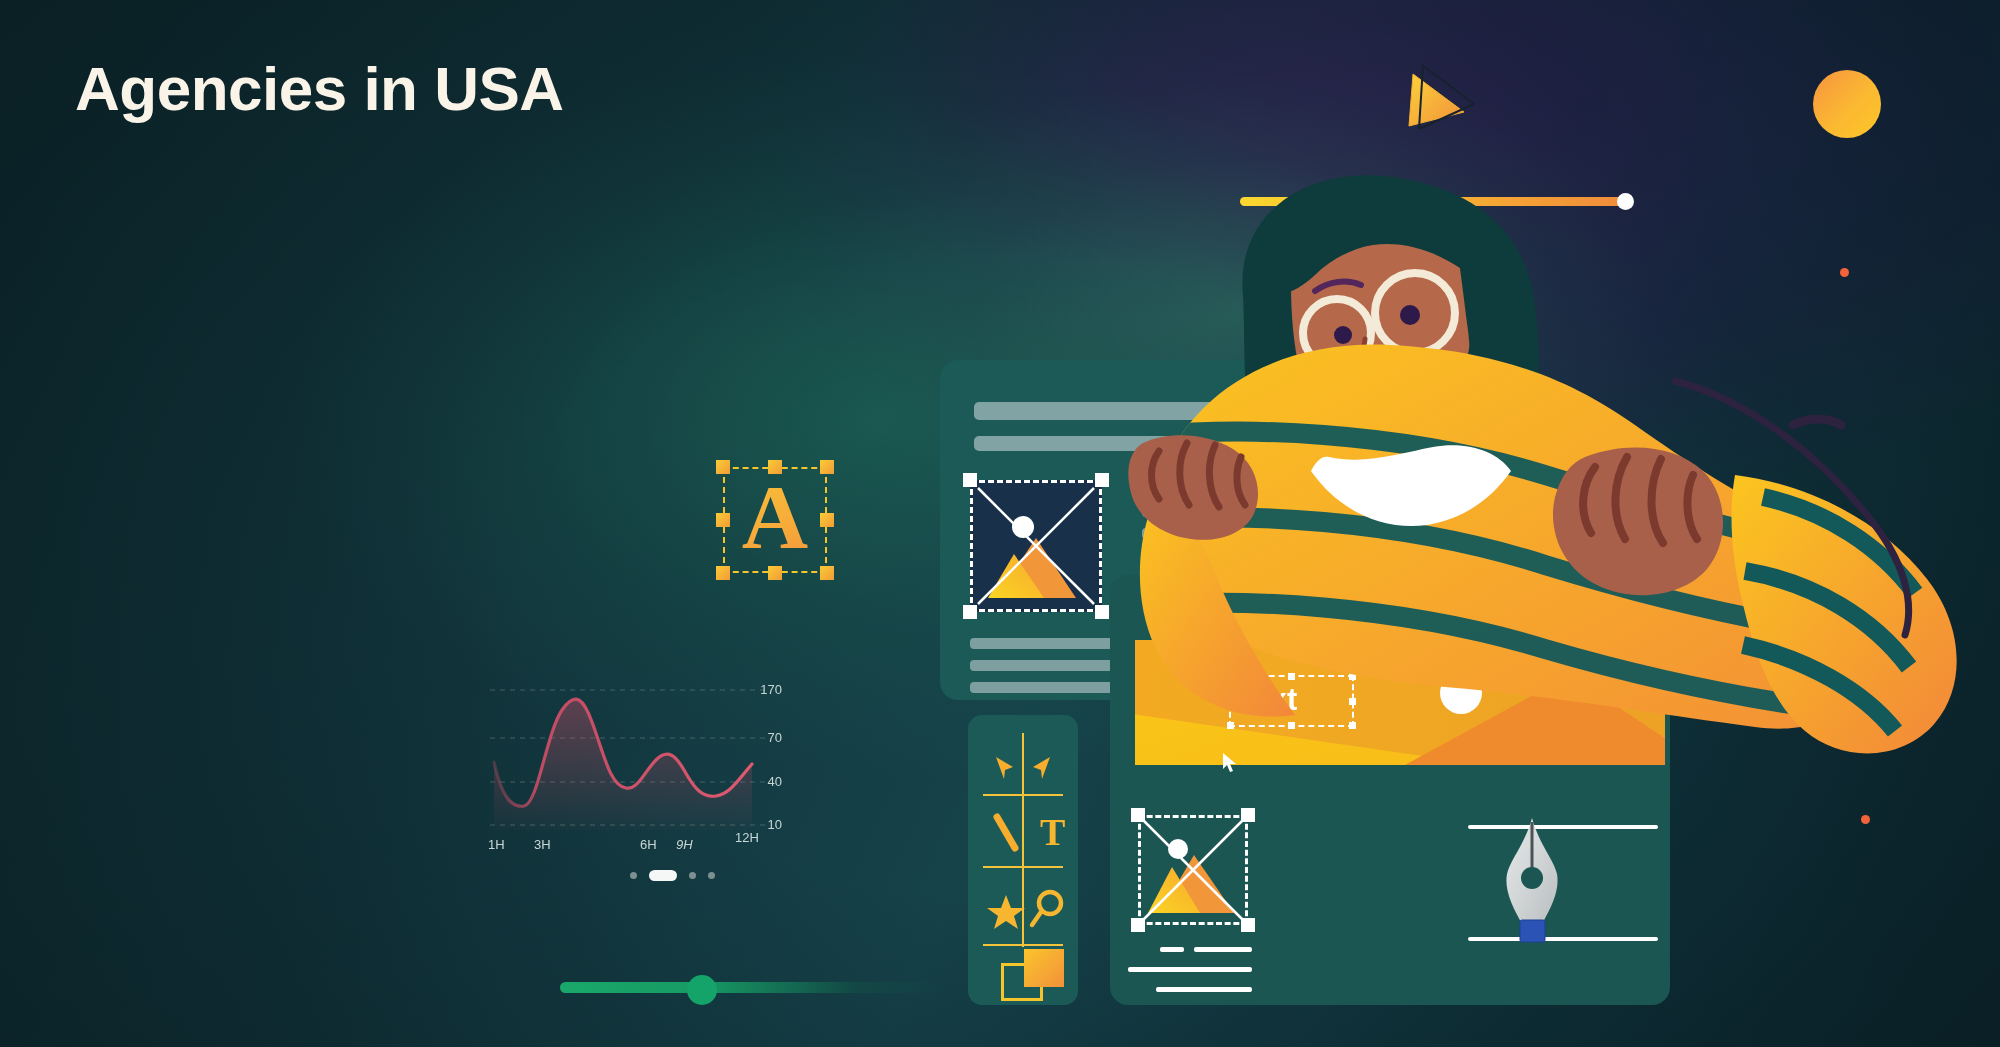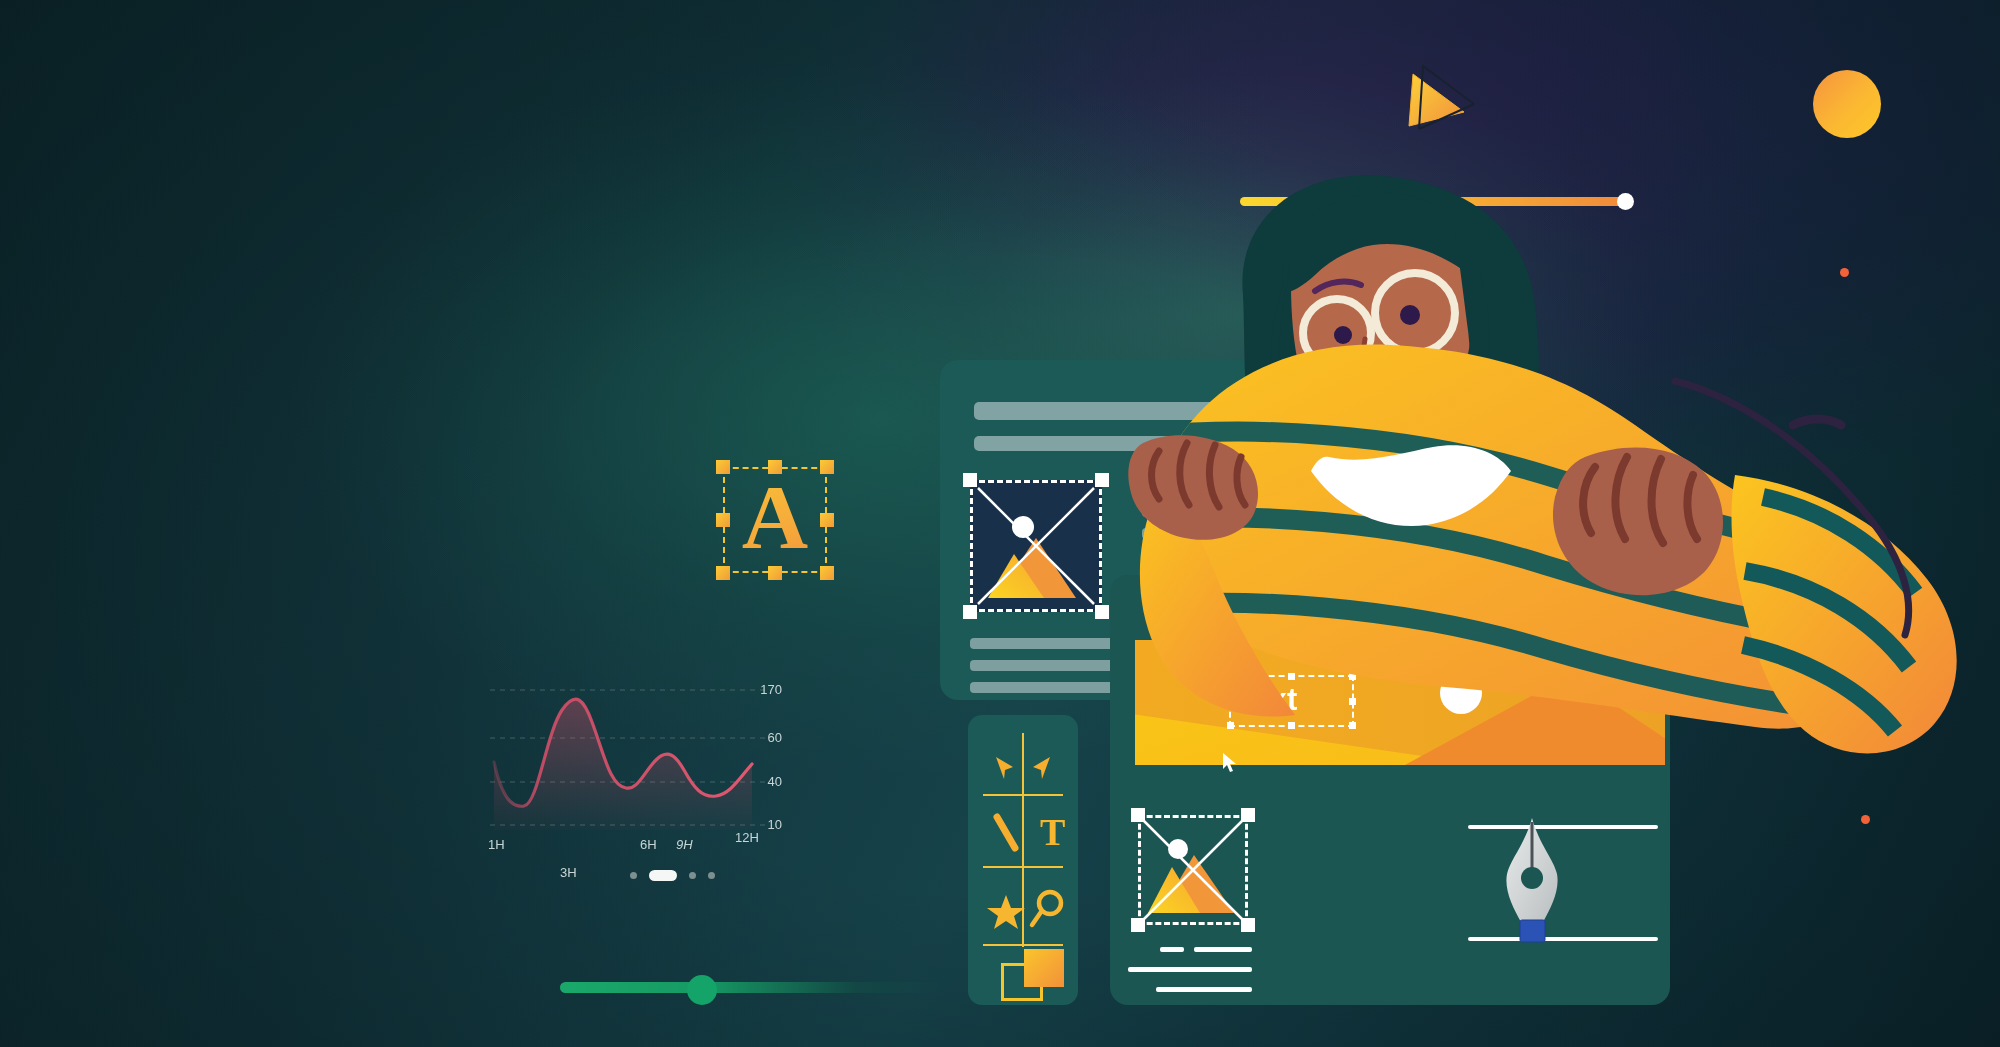--- a/index.html
+++ b/index.html
@@ -195,20 +195,21 @@
 <div id="stage">
 
   <div class="bg-layer bg-base"></div>
   <div class="bg-layer bg-navy"></div>
   <div class="bg-layer bg-purple"></div>
   <div class="bg-layer bg-green"></div>
   <div class="bg-layer bg-green2"></div>
   <div class="bg-layer bg-vignette"></div>
 
   <div class="headline">
+    <span class="l2">Agencies in USA</span>
   </div>
 
   <div class="sun-circle"></div>
   <div class="dot-coral dot-a"></div>
   <div class="dot-coral dot-b"></div>
 
   <div class="plane">
     <svg width="80" height="82" viewBox="0 0 80 82">
       <defs>
         <linearGradient id="pg" x1="0" y1="0" x2="1" y2="1">
@@ -267,26 +268,26 @@
         <line x1="10" y1="78" x2="285" y2="78"></line>
         <line x1="10" y1="122" x2="285" y2="122"></line>
         <line x1="10" y1="165" x2="285" y2="165"></line>
       </g>
 
       <path d="M14,102 C22,138 32,148 44,146 C58,144 66,74 82,50 C96,30 104,40 112,62 C124,94 130,126 146,128 C158,130 164,112 176,100 C188,88 196,96 204,110 C214,128 222,138 236,136 C250,134 258,120 272,104 L272,170 L14,170 Z" fill="url(#areaFill)"></path>
 
       <path d="M14,102 C22,138 32,148 44,146 C58,144 66,74 82,50 C96,30 104,40 112,62 C124,94 130,126 146,128 C158,130 164,112 176,100 C188,88 196,96 204,110 C214,128 222,138 236,136 C250,134 258,120 272,104" fill="none" stroke="url(#lineStroke)" stroke-width="3.2" stroke-linecap="round"></path>
     </svg>
     <div class="ylabel" style="top:22px;">170</div>
-    <div class="ylabel" style="top:70px;">60</div>
+    <div class="ylabel" style="top:70px;">70</div>
     <div class="ylabel" style="top:114px;">40</div>
     <div class="ylabel" style="top:157px;">10</div>
     <div class="xlabel" style="left:8px;   top:177px;">1H</div>
     <div class="xlabel" style="left="></div>
-    <div class="xlabel" style="left:80px;  top:177px;margin-top:28px;">3H</div>
+    <div class="xlabel" style="left:54px;  top:177px;">3H</div>
     <div class="xlabel" style="left:132px; top:177px;margin-left:28px;">6H</div>
     <div class="xlabel" style="left:196px; top:177px;font-style:italic;">9H</div>
     <div class="xlabel" style="left:255px; top:170px;">12H</div>
   </div>
 
   <div class="pager">
     <div class="dot"></div>
     <div class="pill"></div>
     <div class="dot"></div>
     <div class="dot"></div>

